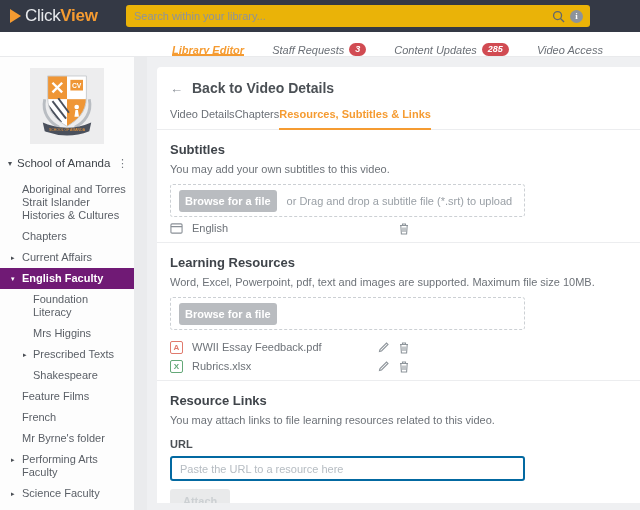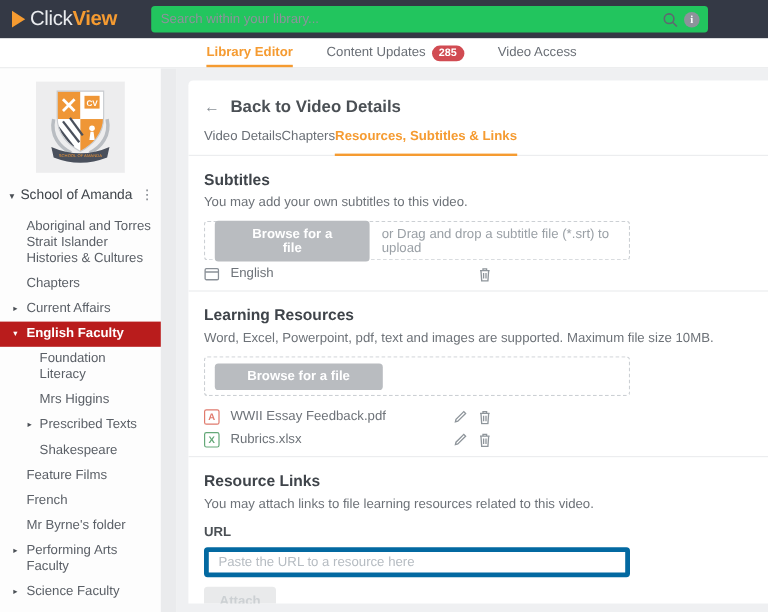--- a/index.html
+++ b/index.html
@@ -18,21 +18,21 @@
   .brand { display:flex; align-items:center; margin-left:10px; }
   .play-tri {
     width:0; height:0; border-left:11px solid #f59b31;
     border-top:7px solid transparent; border-bottom:7px solid transparent;
     margin-right:4px;
   }
   .brand-click { color:#e9ebee; font-size:17px; font-weight:300; letter-spacing:-.3px; }
   .brand-view  { color:#f59b31; font-size:17px; font-weight:700; letter-spacing:-.3px; }
   .search-box {
     position:absolute; left:126px; top:5px; width:464px; height:22px;
-    background:#22c55e; border-radius:3px; display:flex; 
+    background:#eab308; border-radius:3px; display:flex; 
   }
   .search-box input {
     flex:1; border:none; outline:none; font-size:11px; padding:0 8px;
     color:#4a4f55; background:transparent;
     font-family:"Liberation Sans","DejaVu Sans",sans-serif;
   }
   .search-box input::placeholder { color:#8d939b; }
   .sb-icons { display:flex; align-items:center; gap:5px; padding-right:7px; }
   .info-circle {
     width:13px; height:13px; border-radius:50%; background:#8d939b;
@@ -40,22 +40,22 @@
     font-family:"Liberation Serif",serif;
   }
 
   
   .nav-bar {
     position:absolute; top:32px; left:0; width:640px; height:25px;
     background:#fff; display:flex; align-items:stretch;
     padding-left:172px; gap:28px; border-bottom:1px solid #e9eaec;
   }
   .nav-tab {
-    display:flex; align-items:center; gap:5px; font-size:11px; color:#6a6f76;
-    cursor:pointer; position:relative;
+    display:flex; align-items:flex-end; gap:5px; font-size:11px; color:#6a6f76;
+    cursor:pointer; position:relative;font-style:italic;
   }
   .nav-tab.active { color:#f59b31; font-weight:700; }
   .nav-tab.active::after {
     content:""; position:absolute; left:0; right:0; bottom:0; height:2px; background:#f59b31;
   }
   .badge {
     background:#d14b52; color:#fff; font-size:9px; font-weight:700;
     border-radius:8px; padding:1px 6px; line-height:11px;
   }
 
@@ -79,21 +79,21 @@
   .school-name { font-size:11.5px; color:#3f444a; }
   .kebab { margin-left:auto; color:#73787f; font-size:11px; line-height:10px; letter-spacing:0; cursor:pointer; }
   .side-list { margin-top:10px; width:134px; }
   .si {
     position:relative; font-size:11px; color:#5a5f66; line-height:13px;
     padding:4px 6px 4px 22px; cursor:pointer;
   }
   .si .ar { position:absolute; left:11px; top:4px; font-size:7px; color:#4a4f55; }
   .si.l2 { padding-left:33px; }
   .si.l2 .ar { left:23px; }
-  .si.sel { background:#b91c1c; color:#fff; font-weight:700; }
+  .si.sel { background:#701a75; color:#fff; font-weight:700; }
   .si.sel .ar { color:#fff; }
 
   
   .card {
     position:absolute; left:157px; top:67px; width:483px; bottom:7px;
     background:#fff; border-radius:4px 0 0 0; overflow:hidden;
   }
   .sect { padding-left:13px; border-bottom:1px solid #ecedef; }
   .sect.last { border-bottom:none; }
 
@@ -110,21 +110,21 @@
 
   .sec-head { font-size:13px; font-weight:700; color:#3f444a; padding-top:12px; }
   .sec-desc { font-size:11px; color:#6d7278; margin-top:6px; }
 
   .dropzone {
     width:355px; margin-top:9px; border:1px dashed #ccd0d4; border-radius:3px;
     display:flex; align-items:center; padding:5px 8px; height:33px;
   }
   .browse-btn {
     background:#b9bcc0; color:#fff; font-size:11px; font-weight:600;
-    border:none; border-radius:3px; padding:5px 27px; cursor:pointer;
+    border:none; border-radius:3px; padding:5px 6px; cursor:pointer;
     font-family:"Liberation Sans","DejaVu Sans",sans-serif;
   }
   .drop-hint { font-size:11px; color:#9aa0a6; margin-left:10px; }
 
   .file-row {
     width:240px; display:flex; align-items:center; margin-top:9px; height:16px;
   }
   .file-row .f-label { font-size:11px; color:#6d7278; margin-left:9px; }
   .f-actions { margin-left:auto; display:flex; align-items:center; gap:8px; }
   .icon-btn { cursor:pointer; display:flex; }
@@ -133,21 +133,21 @@
     display:flex; align-items:center; justify-content:center;
     font-size:8px; font-weight:700;
   }
   .ft-pdf { border-color:#e07a6d; color:#e07a6d; }
   .ft-xlsx { border-color:#64a878; color:#64a878; }
   .pad-b { padding-bottom:12px; }
 
   .url-label { font-size:11px; font-weight:700; color:#4b5055; margin-top:12px; }
   .url-input {
     display:block; width:355px; height:25px; margin-top:6px;
-    border:4px solid #0369a1; border-radius:3px; padding:4px 8px;
+    border:2px solid #0369a1; border-radius:3px; padding:4px 8px;
     font-size:11px; color:#4a4f55; outline:none;
     font-family:"Liberation Sans","DejaVu Sans",sans-serif;
   }
   .url-input::placeholder { color:#b6bcc2; }
   .attach-btn {
     margin-top:8px; background:#e9eaeb; color:#ccd0d3; font-size:11px; font-weight:600;
     border:none; border-radius:3px; padding:6px 13px; cursor:default;
     font-family:"Liberation Sans","DejaVu Sans",sans-serif;
   }
 
@@ -172,20 +172,24 @@
         </svg>
       </span>
       <span class="info-circle">i</span>
     </div>
   </div>
 </div>
 
 <div class="nav-bar">
   <div class="nav-tab active">
     <span>Library Editor</span>
+  </div>
+  <div class="nav-tab">
+    <span>Staff Requests</span>
+    <span class="badge">3</span>
   </div>
   <div class="nav-tab">
     <span>Content Updates</span>
     <span class="badge">285</span>
   </div>
   <div class="nav-tab">
     <span>Video Access</span>
   </div>
 </div>
 

